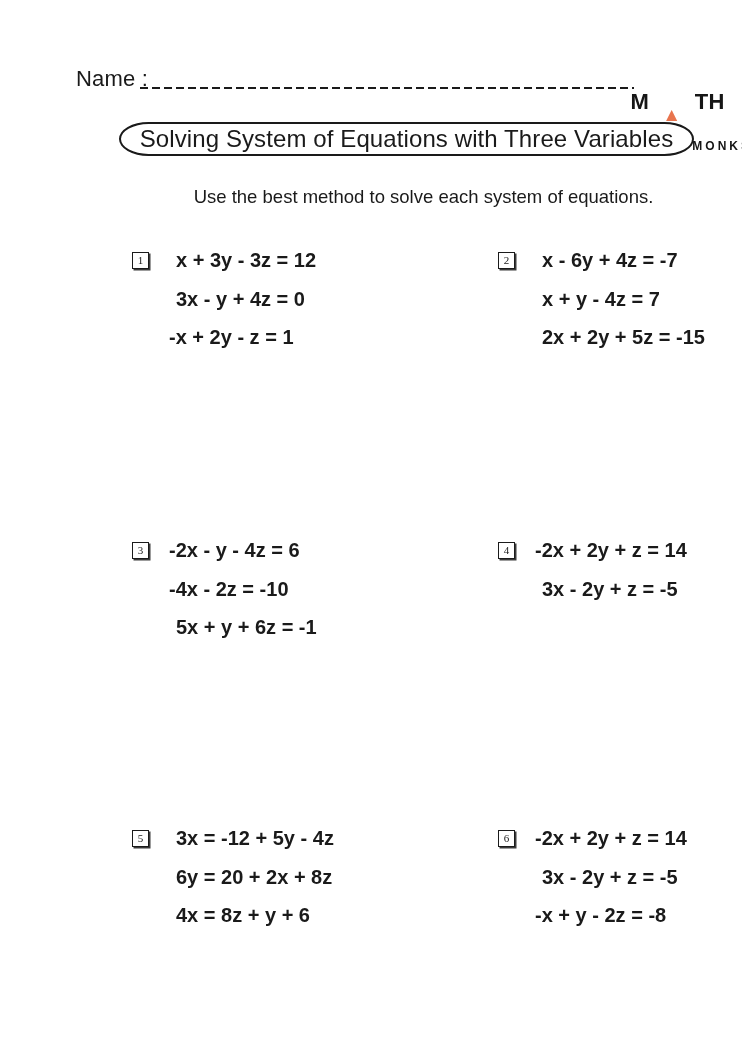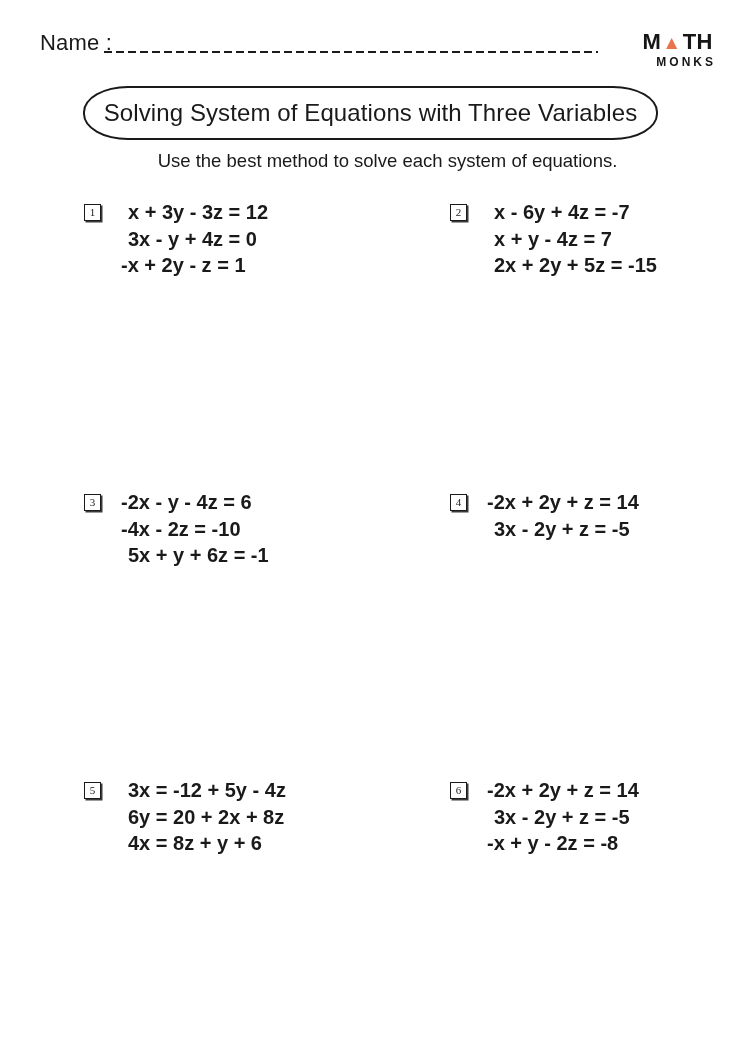--- a/index.html
+++ b/index.html
@@ -1,16 +1,16 @@
 <!DOCTYPE html>
 <html style="--accent: #E8744D; --text: #1a1a1a;"><head>
 <meta charset="utf-8">
 <style>
   :root { --text:#1a1a1a; --accent:#E8744D; }
-  * { margin:0; padding:0; box-sizing:border-box; }
+  * { margin:12px; padding:0; box-sizing:border-box; }
   html,body { background:#ffffff; }
   body {
     width:742px; height:1050px; position:relative; overflow:hidden;
     font-family:"Liberation Sans", sans-serif; color:var(--text);
   }
 
   
   .name-label {
     position:absolute; left:40px; top:30px;
     font-size:22px; line-height:26px; letter-spacing:.2px;
@@ -30,21 +30,21 @@
   .logo-tri {
     color:var(--accent); font-size:19px; line-height:21px; margin:0 1px;
   }
   .logo-sub {
     font-size:12px; font-weight:bold; letter-spacing:3px; margin-right:-3px;
     margin-top:2px; color:#161616;text-align:center;
   }
 
   
   .title-oval {
-    position:absolute; left:83px; top:86px; width:575px; height:54px;
+    position:absolute; left:83px; top:86px; width:575px; height:34px;
     border:2px solid var(--text); border-radius:45px / 26px;
     display:flex; align-items:center; justify-content:center;
   }
   .title-text { font-size:24px; letter-spacing:.1px; white-space:nowrap; }
   .instruction {
     position:absolute; left:100px; top:150px; width:575px;
     text-align:center; font-size:18.5px;
   }
 
   

